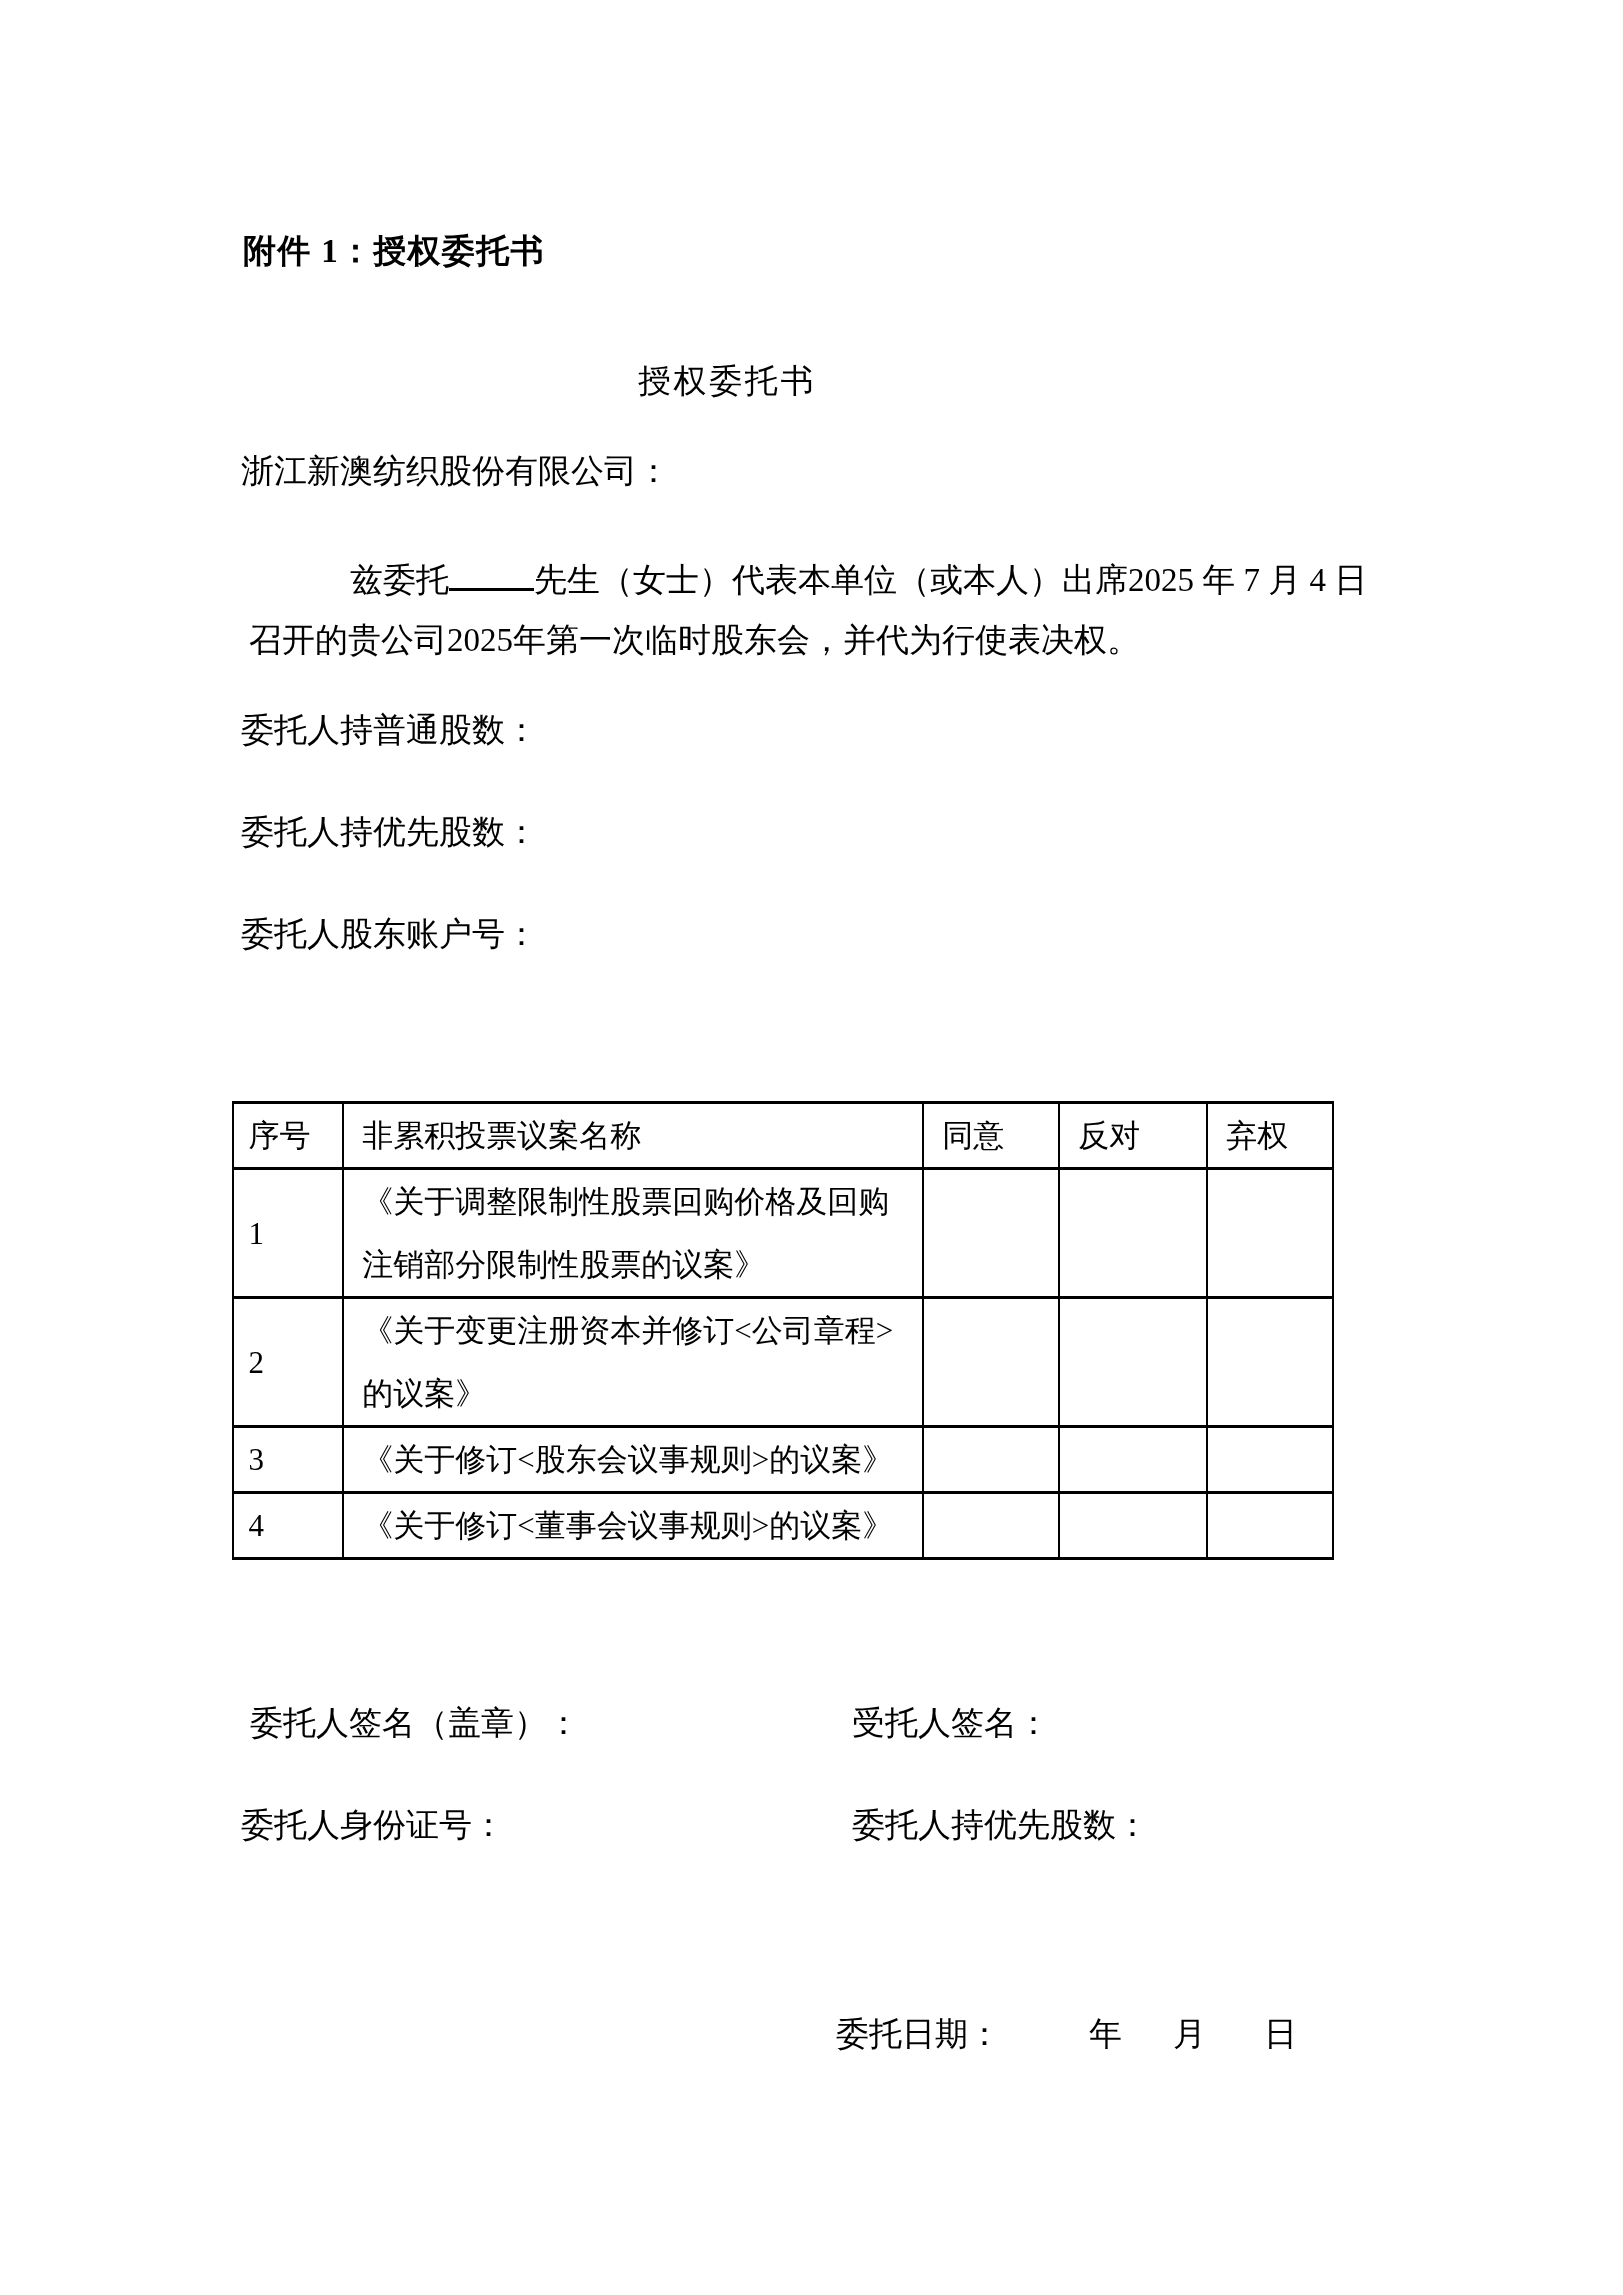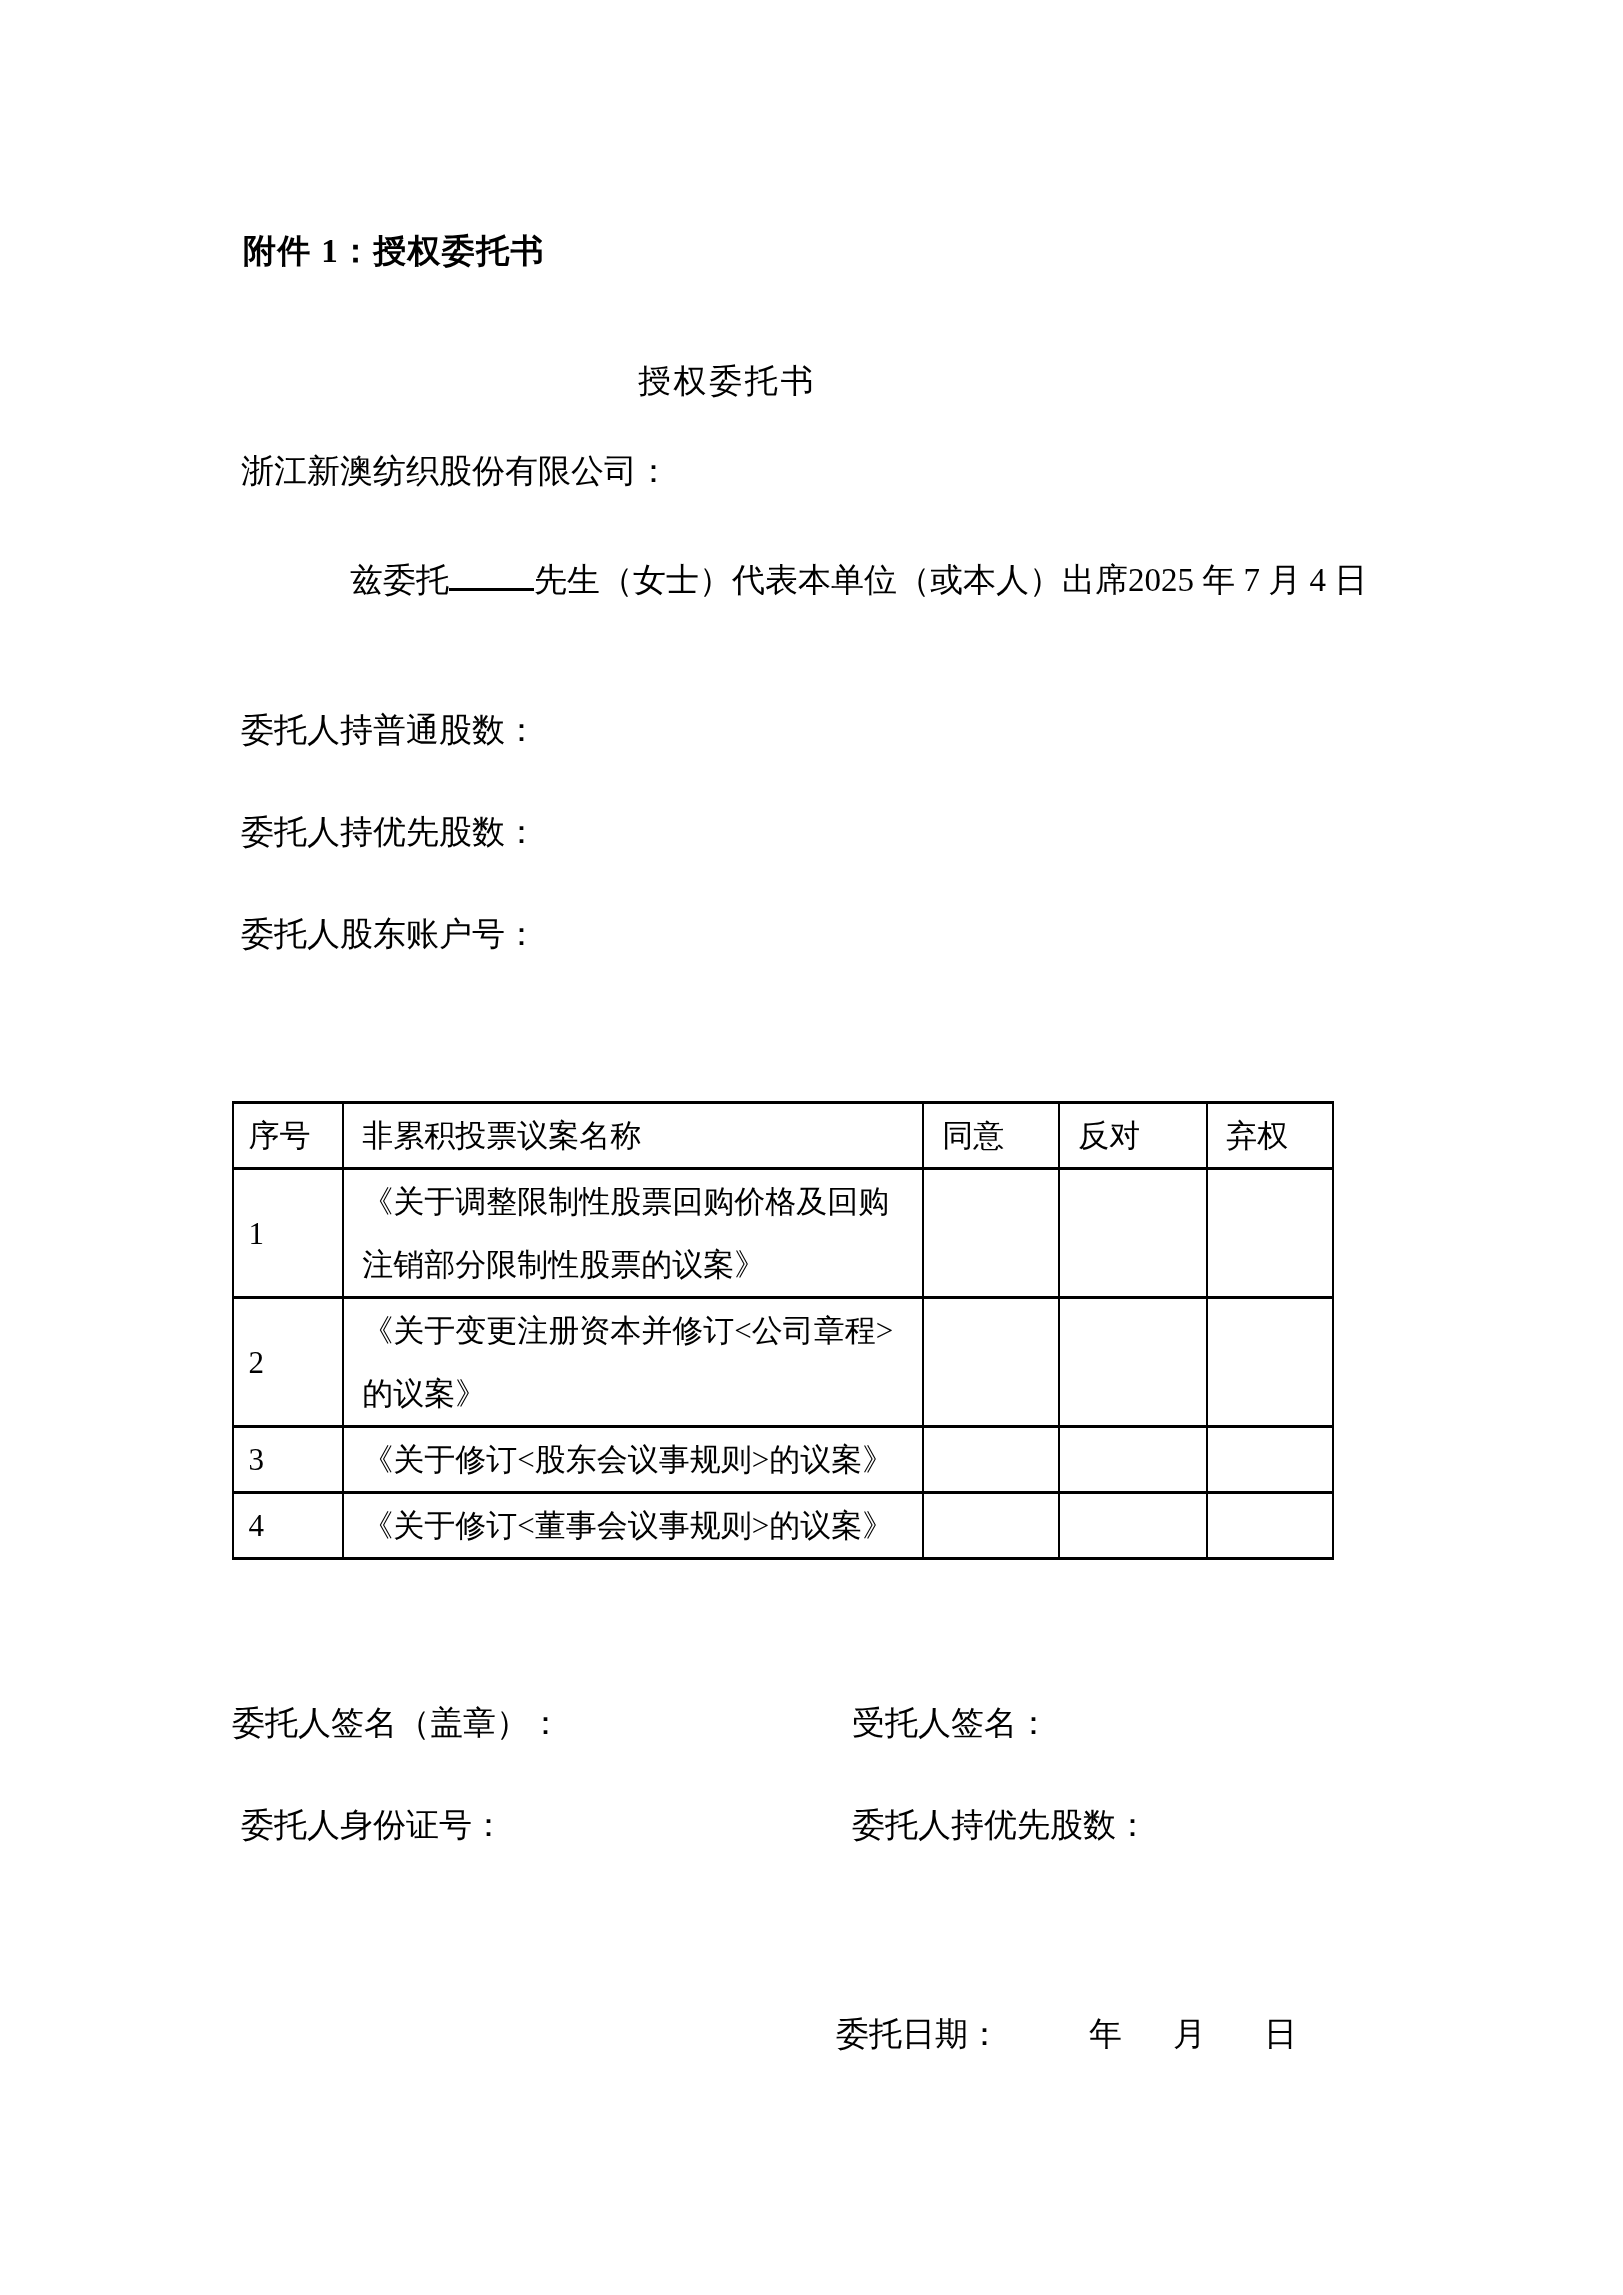--- a/index.html
+++ b/index.html
@@ -55,41 +55,41 @@
     line-height: 63px;
     padding: 0 5.2px 0 18.3px;
     overflow: hidden;
   }
   table.vote td.no-cell { padding-left: 14.4px; font-family: Liberation Serif, serif; }
   tr.hdr  { height: 60px; }
   tr.r1   { height: 128px; }
   tr.r2   { height: 124px; }
   tr.r3   { height: 55px; }
   tr.r4   { height: 60px; }
-  .sig-row1-left  { left: 232px;  top: 1701px; }
+  .sig-row1-left  { left: 250px;  top: 1701px; }
   .sig-row1-right { left: 852px; top: 1701px; }
   .sig-row2-left  { left: 241px;  top: 1803px; }
   .sig-row2-right { left: 852px; top: 1803px; }
   .date-line { left: 836px; top: 2012px; }
   .date-line .gap-year  { margin-left: 88px; }
   .date-line .gap-month { margin-left: 51px;  }
   .date-line .gap-day   { margin-left: 58px;  }
 </style>
 </head>
 <body>
 
 <div class="page">
 
   <div class="abs attachment-title">附件 1：授权委托书</div>
 
   <div class="abs doc-title">授权委托书</div>
 
   <div class="abs salutation">浙江新澳纺织股份有限公司：</div>
 
-  <p class="para"><span>兹委托</span><span class="blank-line"></span><span>先生（女士）代表本单位（或本人）出席2025 年 7 月 4 日</span><br></p>
+  <p class="para"><span>兹委托</span><span class="blank-line"></span><span>先生（女士）代表本单位（或本人）出席2025 年 7 月 4 日</span><br><span>召开的贵公司2025年第一次临时股东会，并代为行使表决权。</span></p>
 
   <div class="abs field-1">委托人持普通股数：</div>
   <div class="abs field-2">委托人持优先股数：</div>
   <div class="abs field-3">委托人股东账户号：</div>
 
   <table class="vote">
     <colgroup>
       <col style="width:110px">
       <col style="width:580px">
       <col style="width:136px">

